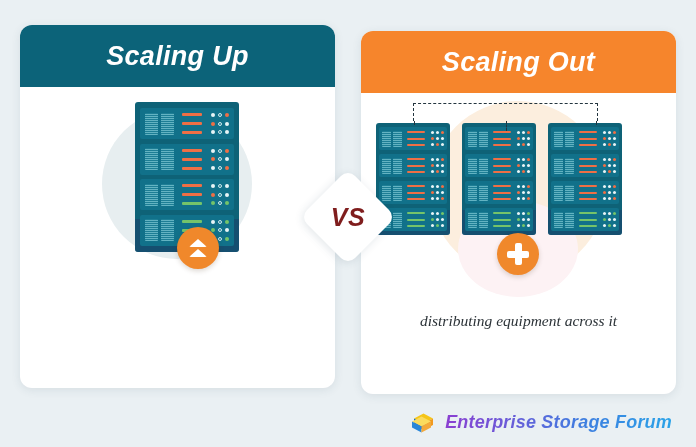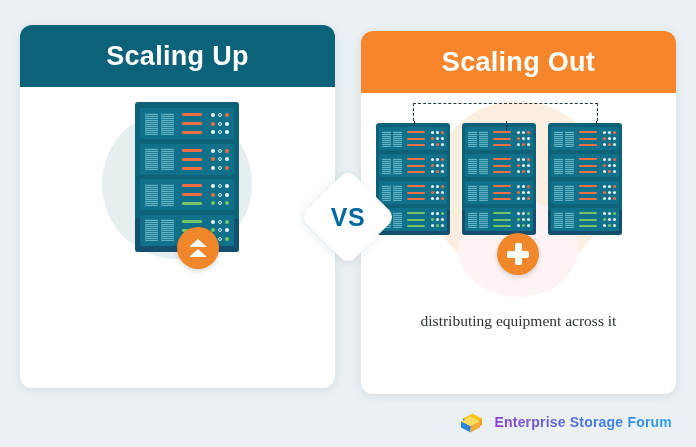--- a/index.html
+++ b/index.html
@@ -3,21 +3,21 @@
 <meta charset="utf-8">
 <style>
   html,body{margin:0;padding:0;}
   body{
     width:696px;height:447px;
     background:#eaf0f3;
     font-family:"Liberation Sans", sans-serif;
     overflow:hidden;
     position:relative;
   }
-  .stage{position:absolute;inset:0;}
+  .stage{position:absolute;inset:0;font-style:italic;}
 
   
   .card{
     position:absolute;
     top:25px;
     width:315px;
     height:363px;
     background:#ffffff;
     border-radius:12px;
     box-shadow:0 2px 10px rgba(40,70,90,.10);
@@ -225,33 +225,33 @@
   .vs-dia{
     position:absolute;inset:0;
     background:#ffffff;
     border-radius:10px;
     transform:rotate(45deg);
     box-shadow:0 2px 8px rgba(40,70,90,.13);
   }
   .vs-text{
     position:absolute;inset:0;
     display:flex;align-items:center;justify-content:center;
-    font-size:25px;font-weight:bold;color:#0369a1;
+    font-size:25px;font-weight:bold;color:#7f1d1d;
     letter-spacing:.5px;
   }
 
   
   .footer{
     position:absolute;
     right:24px;bottom:12px;
     display:flex;align-items:center;gap:9px;
   }
   .logo-mark{position:relative;width:26px;height:26px;}
   .brand{
-    font-size:14px;font-weight:600;letter-spacing:.2px;
+    font-size:18px;font-weight:600;letter-spacing:.2px;
     background:linear-gradient(90deg,#8b3fd1 0%,#6a5bd8 28%,#3d7fe0 62%,#2aa3e8 100%);
     -webkit-background-clip:text;background-clip:text;
     -webkit-text-fill-color:transparent;color:transparent;
   }
 </style>
 </head>
 <body>
 
 <div class="stage">
 

